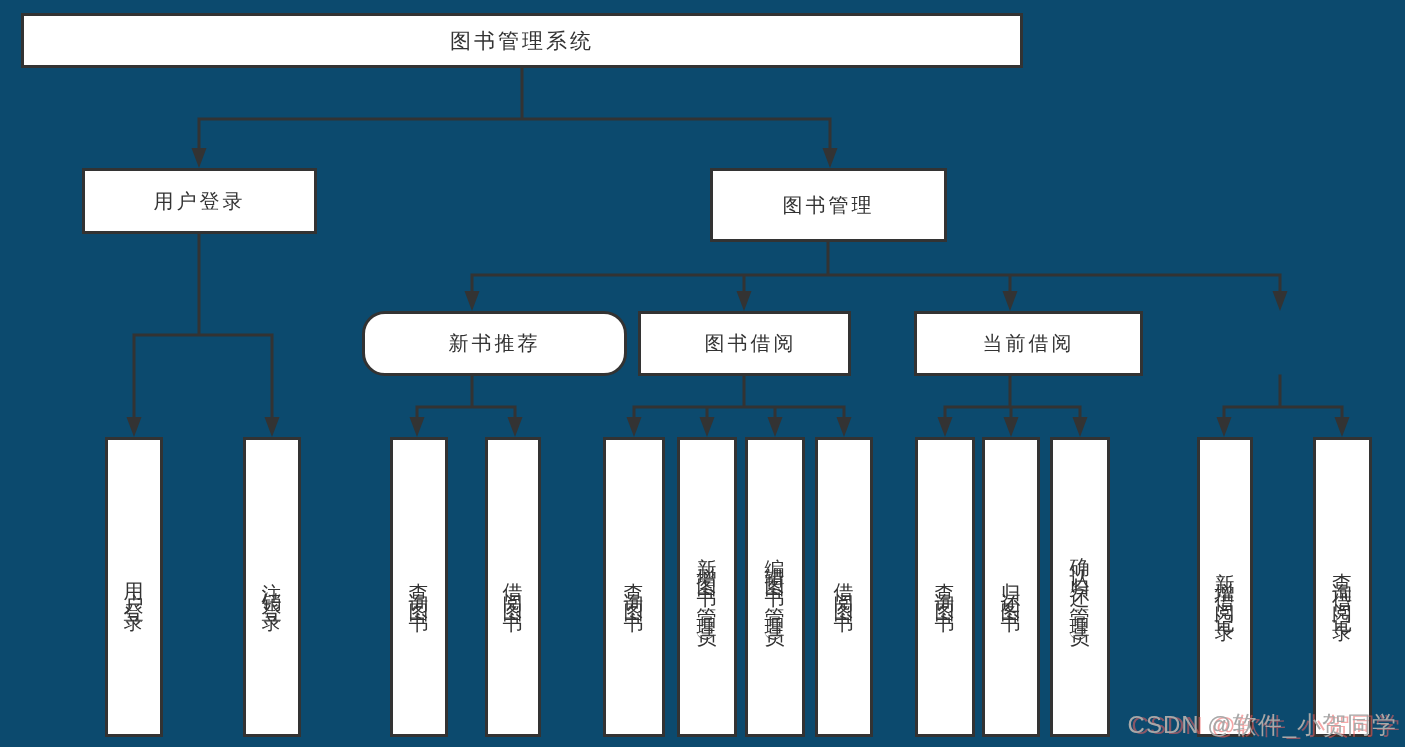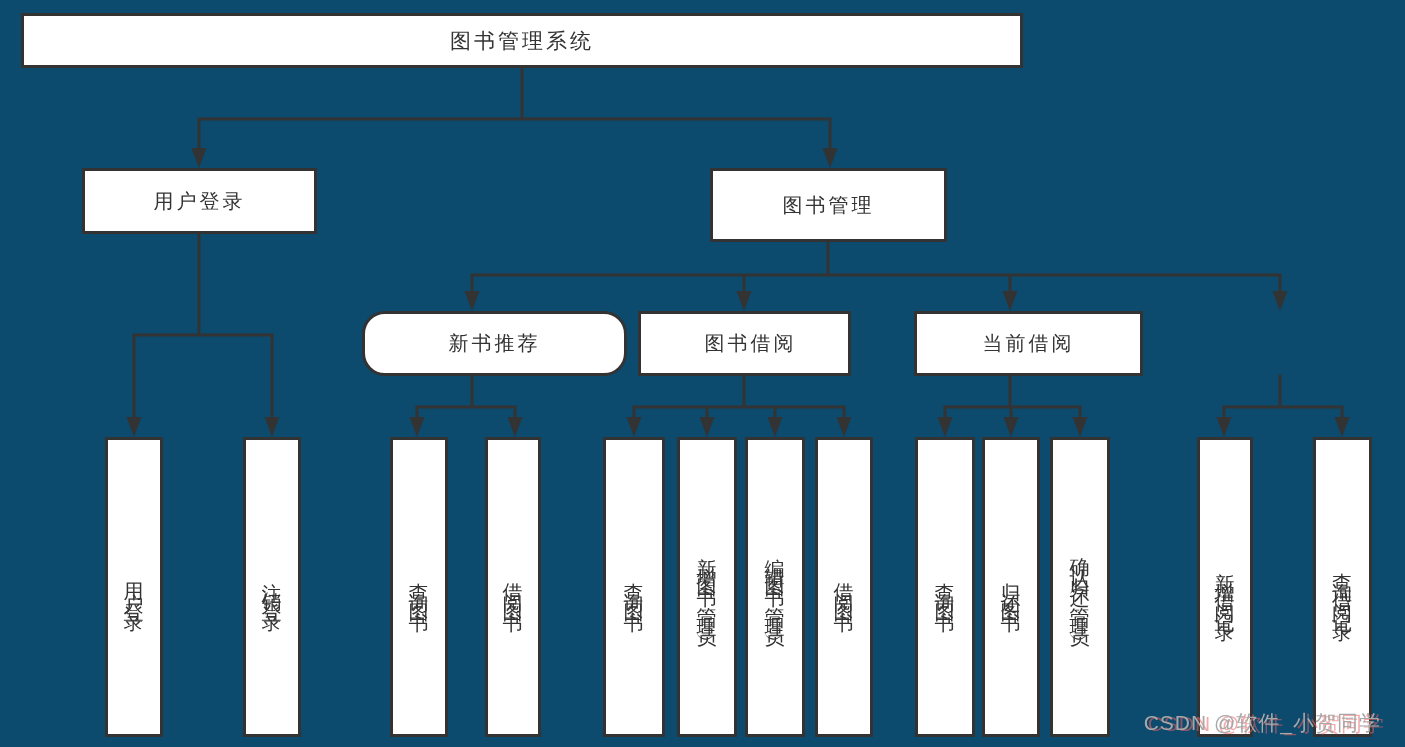--- a/index.html
+++ b/index.html
@@ -51,22 +51,22 @@
     writing-mode: vertical-lr;
     text-orientation: mixed;
     font-size: 20px;
     letter-spacing: 10px;
     line-height: 1;
     color: #333333;
   }
   .watermark {
     position: absolute;
     top: 709px;
-    right: 24px;
-    font-size: 21px;
+    right: 8px;
+    font-size: 24px;
     letter-spacing: 1px;
     color: #a8a8a8;
     text-shadow: 4px 1px 0 rgba(238, 96, 96, 0.55);
     z-index: 5;
     white-space: nowrap;
   }
 </style>
 </head>
 <body>
 

